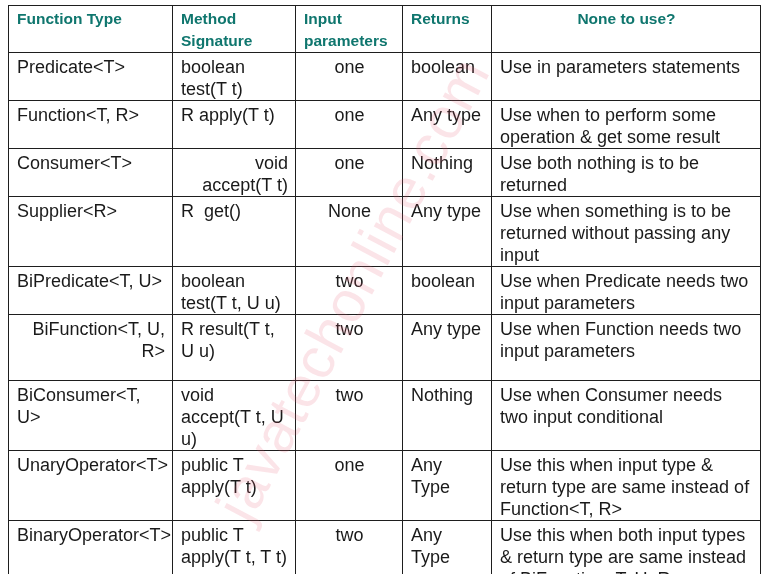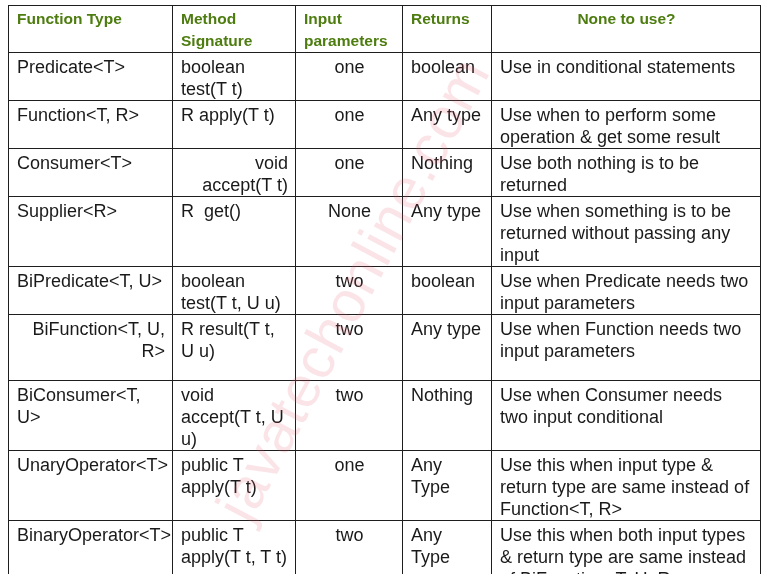--- a/index.html
+++ b/index.html
@@ -29,21 +29,21 @@
     th, td {
       border: 1.5px solid #1e1e1e;
       vertical-align: top;
       padding: 3px 7px 0 8px;
       font-size: 18px;
       line-height: 22px;
       text-align: left;
       overflow: hidden;
     }
     th {
-      color: #4d7c0f;
+      color: #0f766e;
       font-weight: bold;
       font-size: 15.5px;
       line-height: 22px;
       padding-top: 2px;
     }
     th.center, td.center { text-align: center; }
     td.small { font-size: 18px; text-align: right; }
     col.c1 { width: 164px; }
     col.c2 { width: 123px; }
     col.c3 { width: 107px; }
@@ -87,21 +87,21 @@
         <th>Returns</th>
         <th class="center">None to use?</th>
       </tr>
     </thead>
     <tbody>
       <tr class="h45">
         <td>Predicate&lt;T&gt;</td>
         <td>boolean test(T t)</td>
         <td class="center">one</td>
         <td>boolean</td>
-        <td>Use in conditional statements</td>
+        <td>Use in parameters statements</td>
       </tr>
       <tr class="h45">
         <td>Function&lt;T, R&gt;</td>
         <td>R apply(T t)</td>
         <td class="center">one</td>
         <td>Any type</td>
         <td>Use when to perform some operation &amp; get some result</td>
       </tr>
       <tr class="h46">
         <td>Consumer&lt;T&gt;</td>

